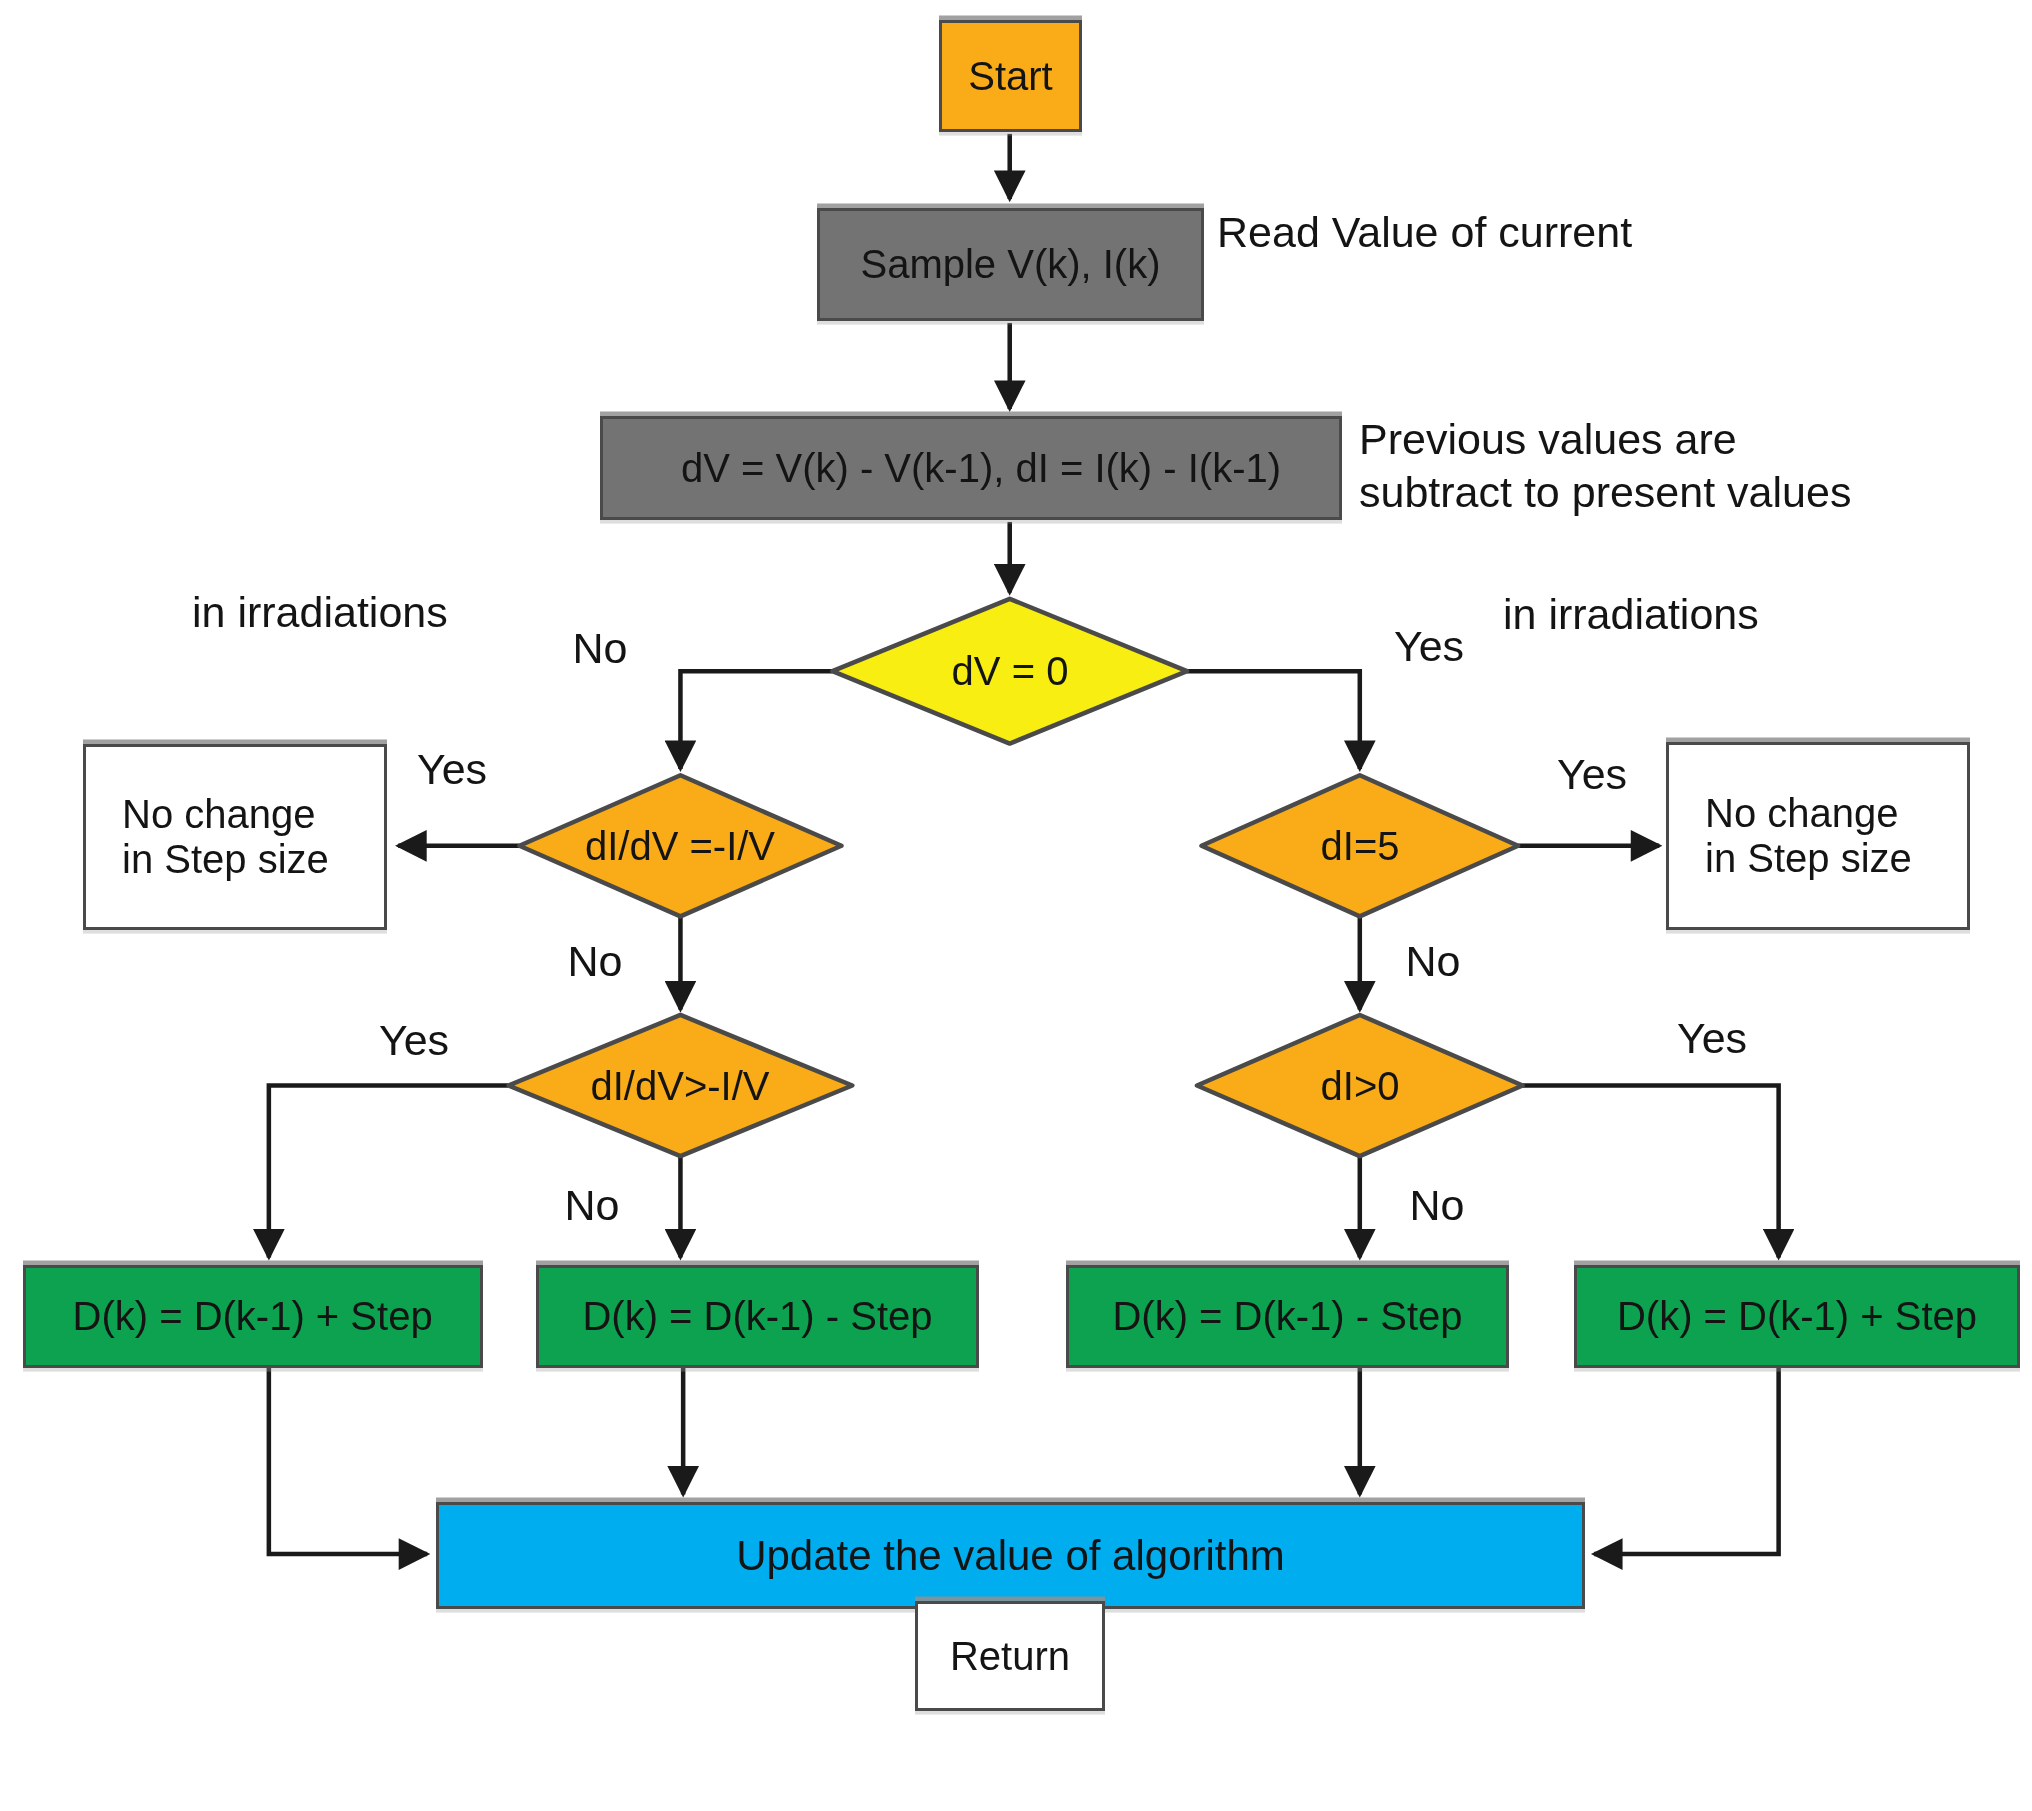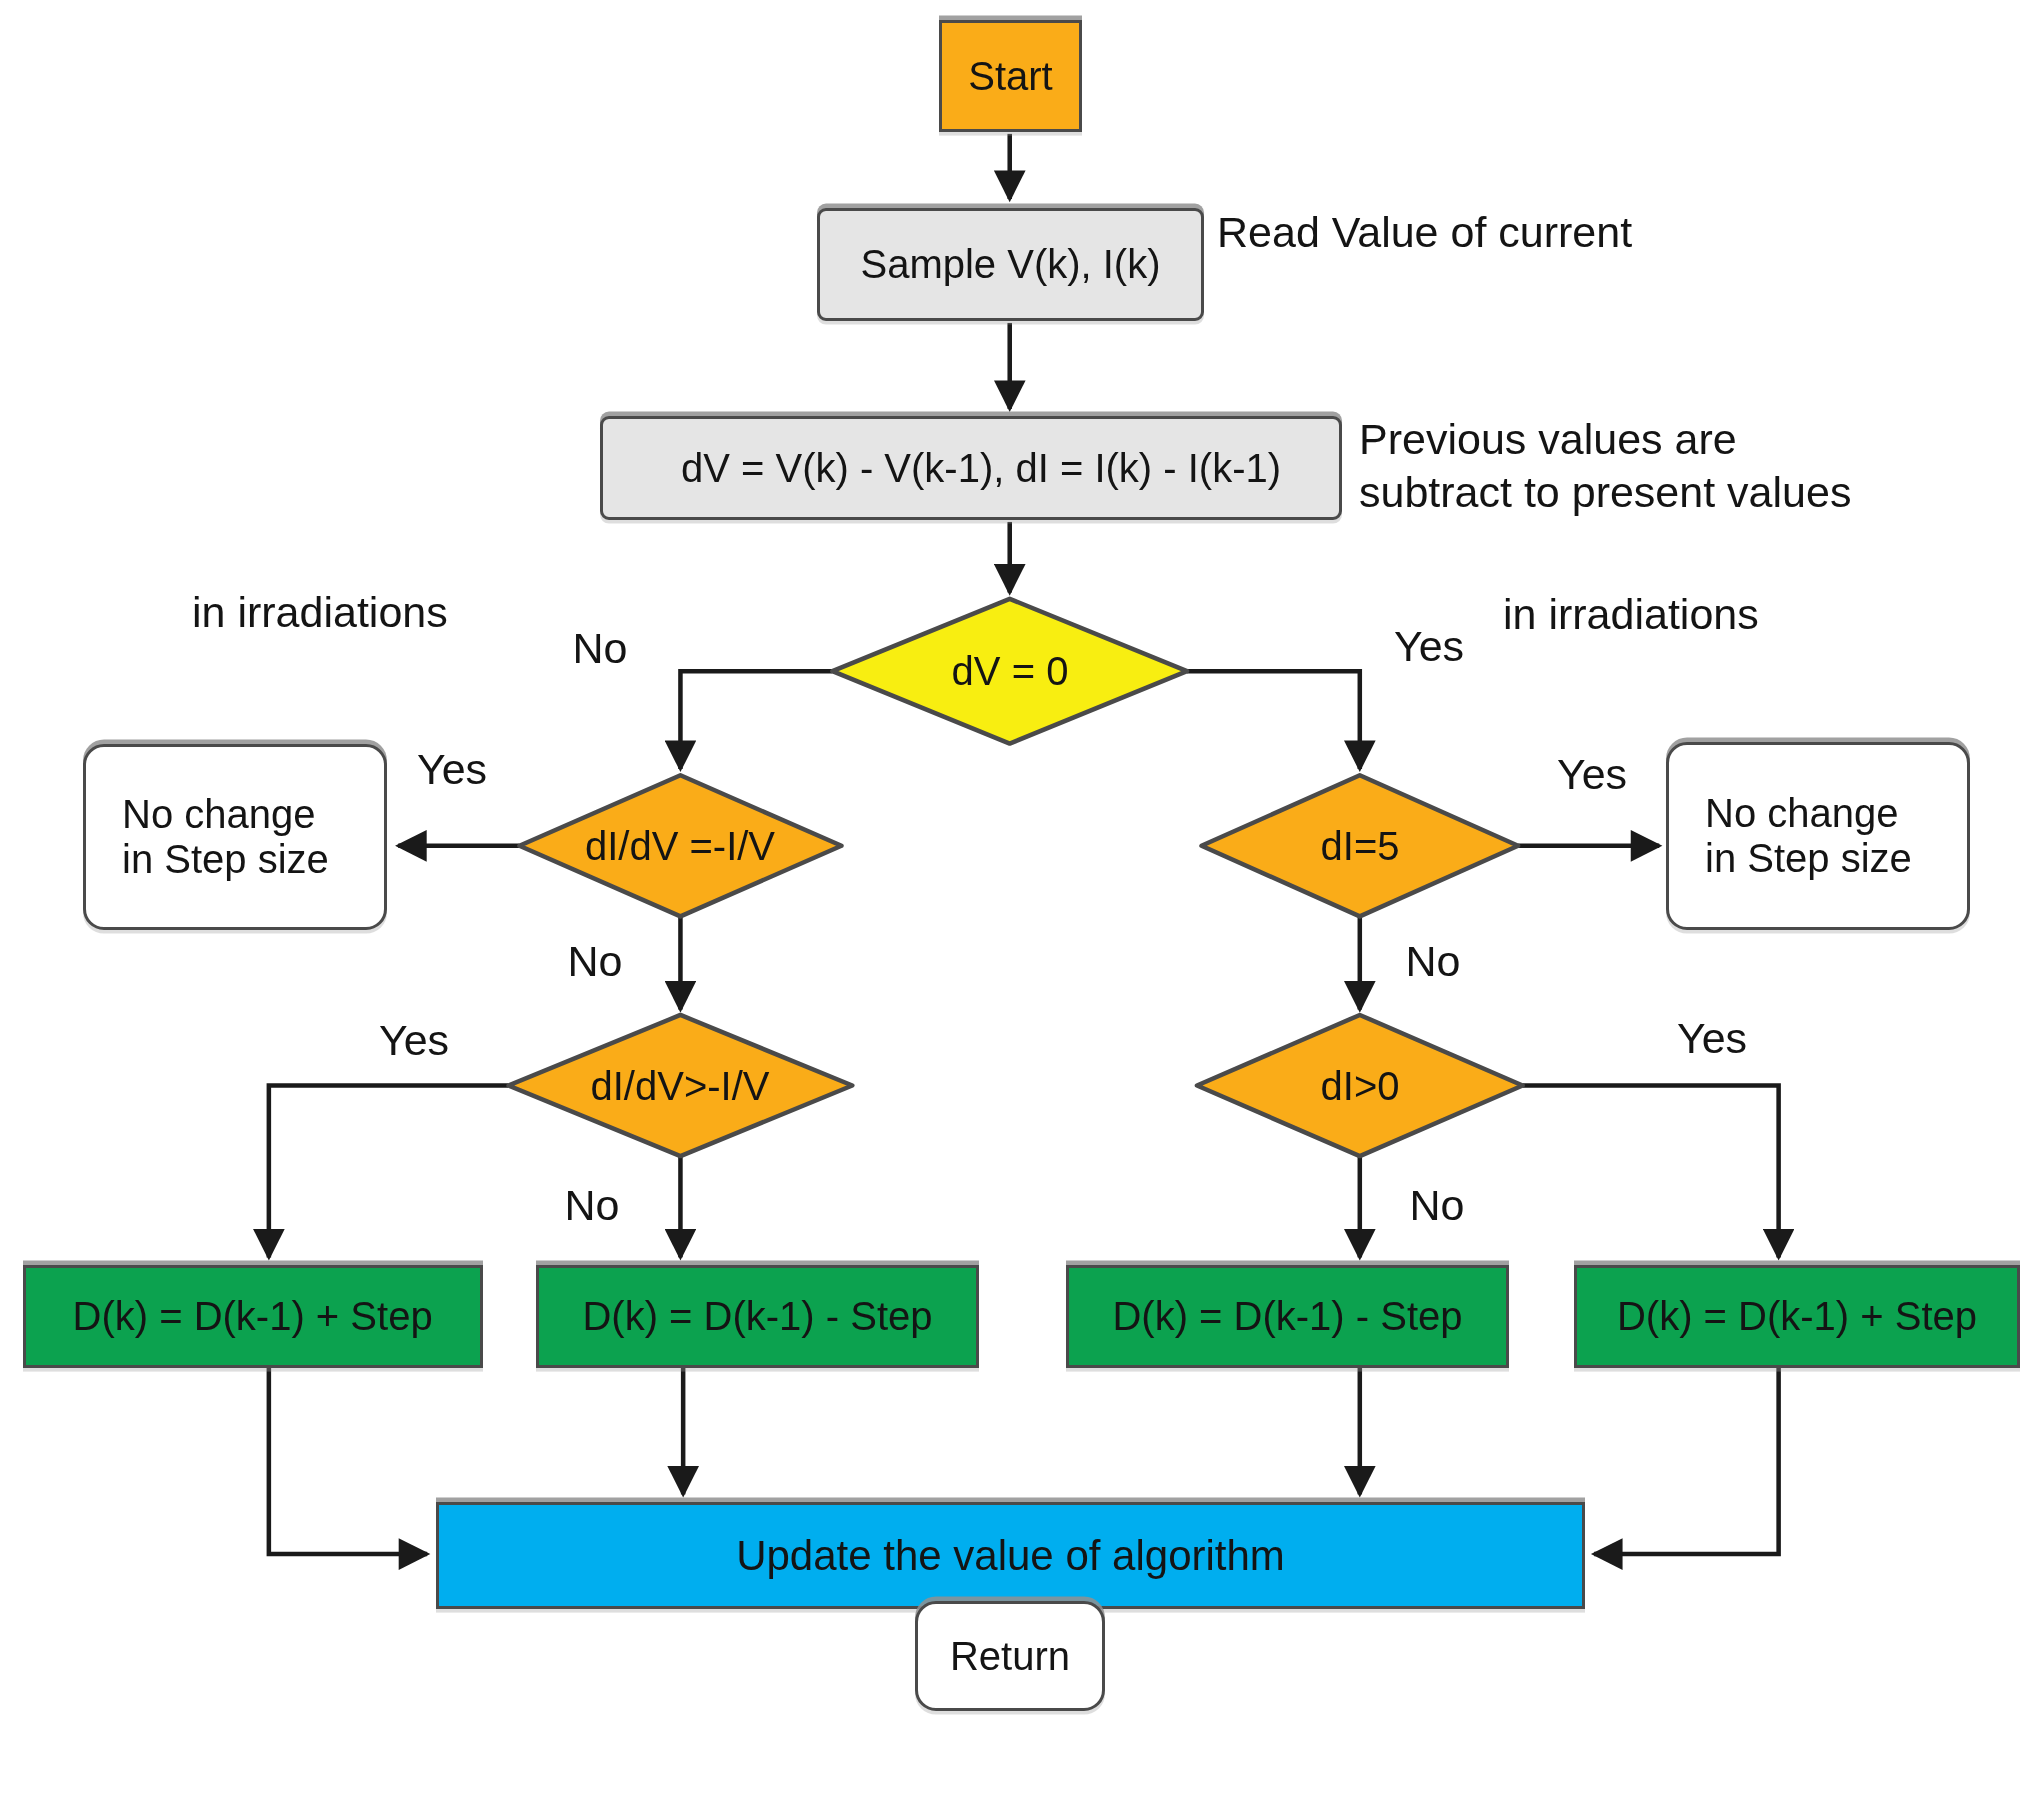--- a/index.html
+++ b/index.html
@@ -36,24 +36,24 @@
     border: 3.6px solid #4a4a4a;
     display: flex;
     align-items: center;
     justify-content: center;
     text-align: center;
     font-size: 40px;
     line-height: 1.12;
     box-shadow: 0 -4.5px 0 rgba(145,145,145,0.85), 0 3.6px 0 rgba(160,160,160,0.35);
   }
   .fill-orange { background: #faac18; }
-  .fill-yellow { background: #e5e5e5; border-radius: 9px; }
+  .fill-yellow { background: #737373; }
   .fill-green  { background: #0ca24f; }
   .fill-blue   { background: #00aeef; }
-  .fill-white  { background: #ffffff; border-radius: 21px; }
+  .fill-white  { background: #ffffff; }
 
   .start   { left: 939px; top: 20px;   width: 143px;  height: 112px; }
   .sample  { left: 817px;  top: 208px;  width: 387px;  height: 113px; }
   .delta   { left: 600px;  top: 416px;  width: 742px;  height: 104px; padding-left: 20px; }
   .whiteL  { left: 83px;   top: 744px;  width: 304px;  height: 186px;
              justify-content: flex-start; text-align: left; padding-left: 36px; }
   .whiteR  { left: 1666px; top: 742px;  width: 304px;  height: 188px;
              justify-content: flex-start; text-align: left; padding-left: 36px; }
   .g1      { left: 22.6px;   top: 1265px; width: 460px;  height: 103px; }
   .g2      { left: 536px;  top: 1265px; width: 443px;  height: 103px; }

